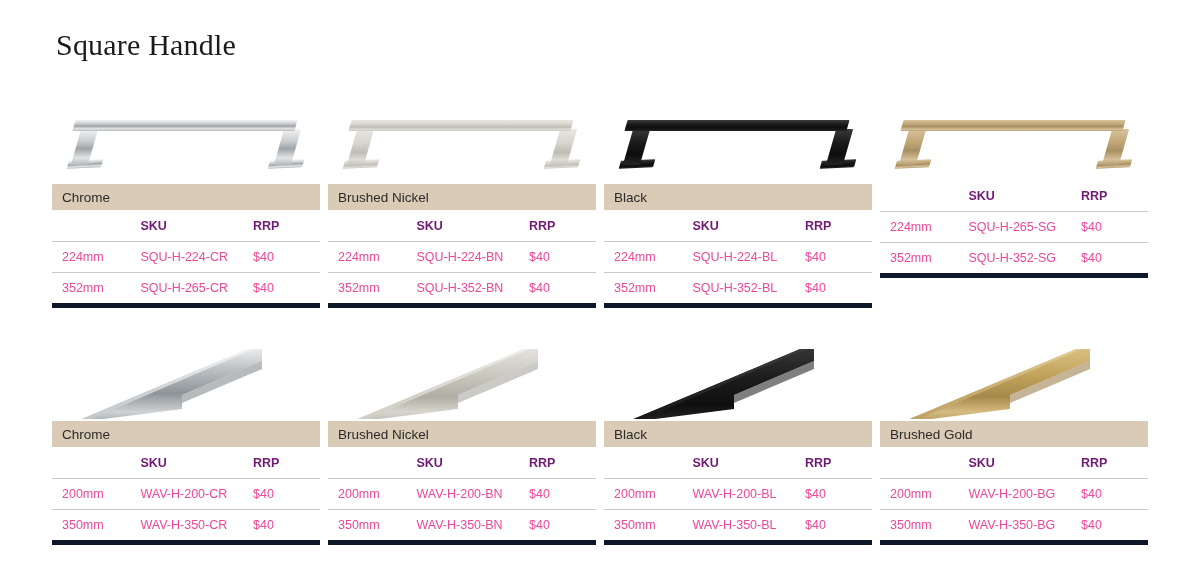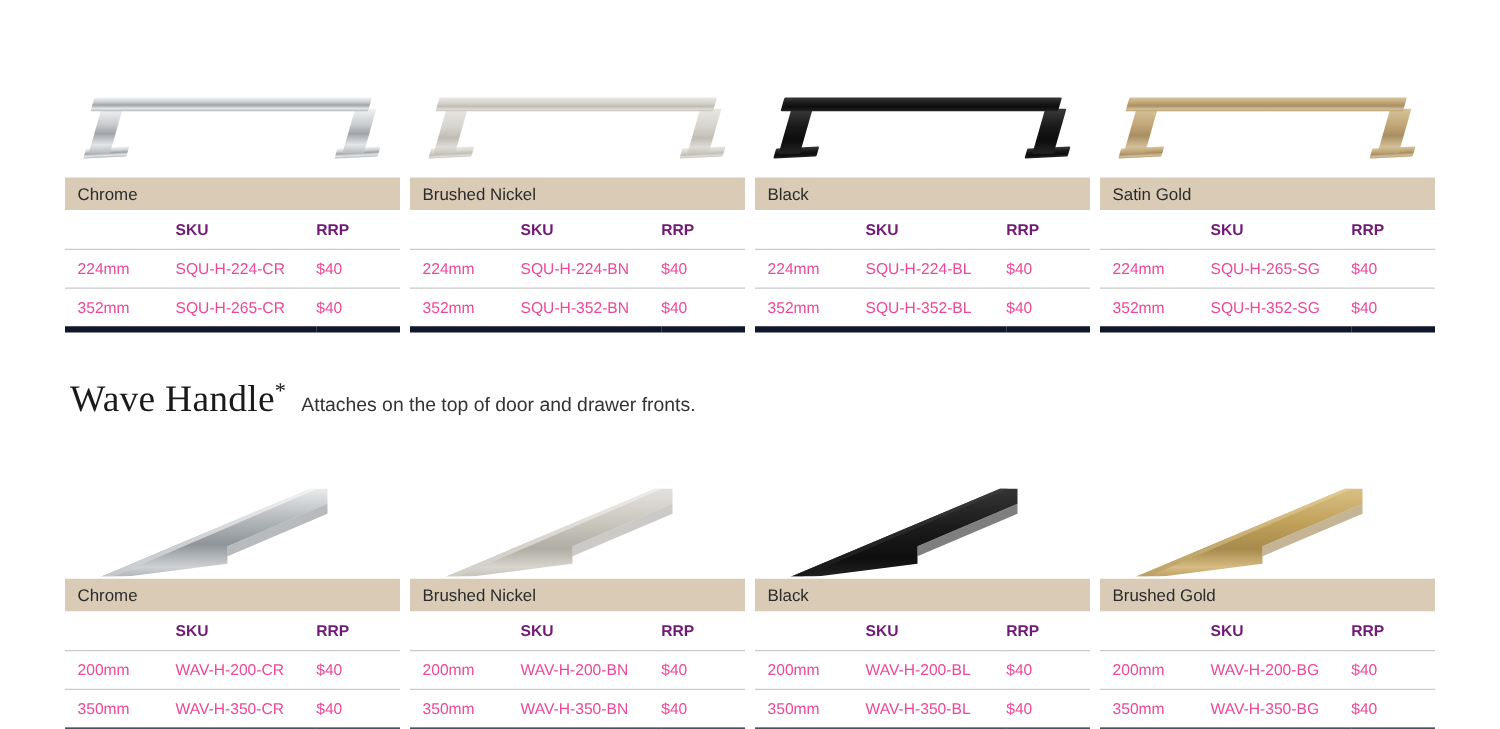--- a/index.html
+++ b/index.html
@@ -180,20 +180,24 @@
   .c-rrp  { width: 25%; }
   th.c-size { padding-left: 10px !important; }
 </style>
 </head>
 <body>
 
 <div class="page">
 
   <div class="section section-1">
 
+    <div class="heading-row">
+      <div class="heading"><span>Square Handle</span><span class="star"></span></div>
+      <div class="heading-note"></div>
+    </div>
 
     <div class="cols">
 
       <div class="col">
         <div class="img-box">
           <div class="sq-wrap fin-chrome">
             <div class="sq-foot sq-foot-l"></div>
             <div class="sq-foot sq-foot-r"></div>
             <div class="sq-leg sq-leg-l"></div>
             <div class="sq-leg sq-leg-r"></div>
@@ -301,23 +305,20 @@
       <div class="col">
         <div class="img-box">
           <div class="sq-wrap fin-gold">
             <div class="sq-foot sq-foot-l"></div>
             <div class="sq-foot sq-foot-r"></div>
             <div class="sq-leg sq-leg-l"></div>
             <div class="sq-leg sq-leg-r"></div>
             <div class="sq-bar"></div>
           </div>
         </div>
-        <div class="finish-bar">
-          <span class="finish-label">Satin Gold</span>
-        </div>
         <table class="spec">
           <thead>
             <tr>
               <th class="c-size"></th>
               <th class="c-sku">SKU</th>
               <th class="c-rrp">RRP</th>
             </tr>
           </thead>
           <tbody>
             <tr>
@@ -332,24 +333,20 @@
             </tr>
           </tbody>
         </table>
       </div>
 
     </div>
   </div>
 
   <div class="section section-2">
 
-    <div class="heading-row">
-      <div class="heading"><span>Wave Handle</span><span class="star">*</span></div>
-      <div class="heading-note">Attaches on the top of door and drawer fronts.</div>
-    </div>
 
     <div class="cols">
 
       <div class="col">
         <div class="img-box">
           <div class="wv-wrap">
             <svg width="250" height="80" viewBox="0 0 250 80">
               <defs>
                 <linearGradient id="wvChrome" x1="0" y1="0" x2="0" y2="1">
                   <stop offset="0%" stop-color="#e9ebec"></stop>

